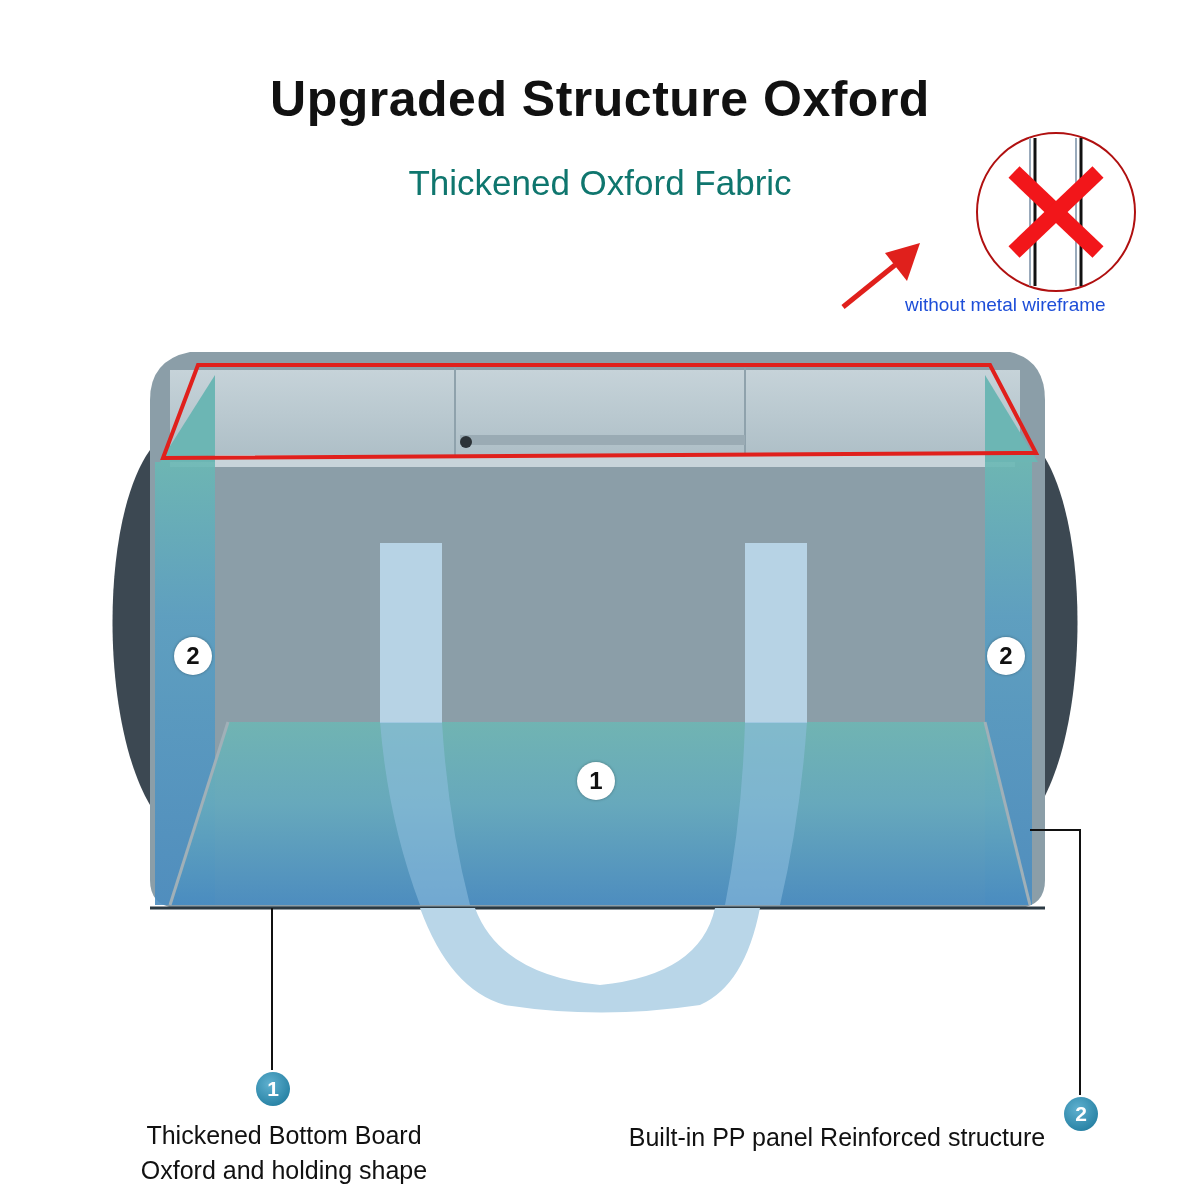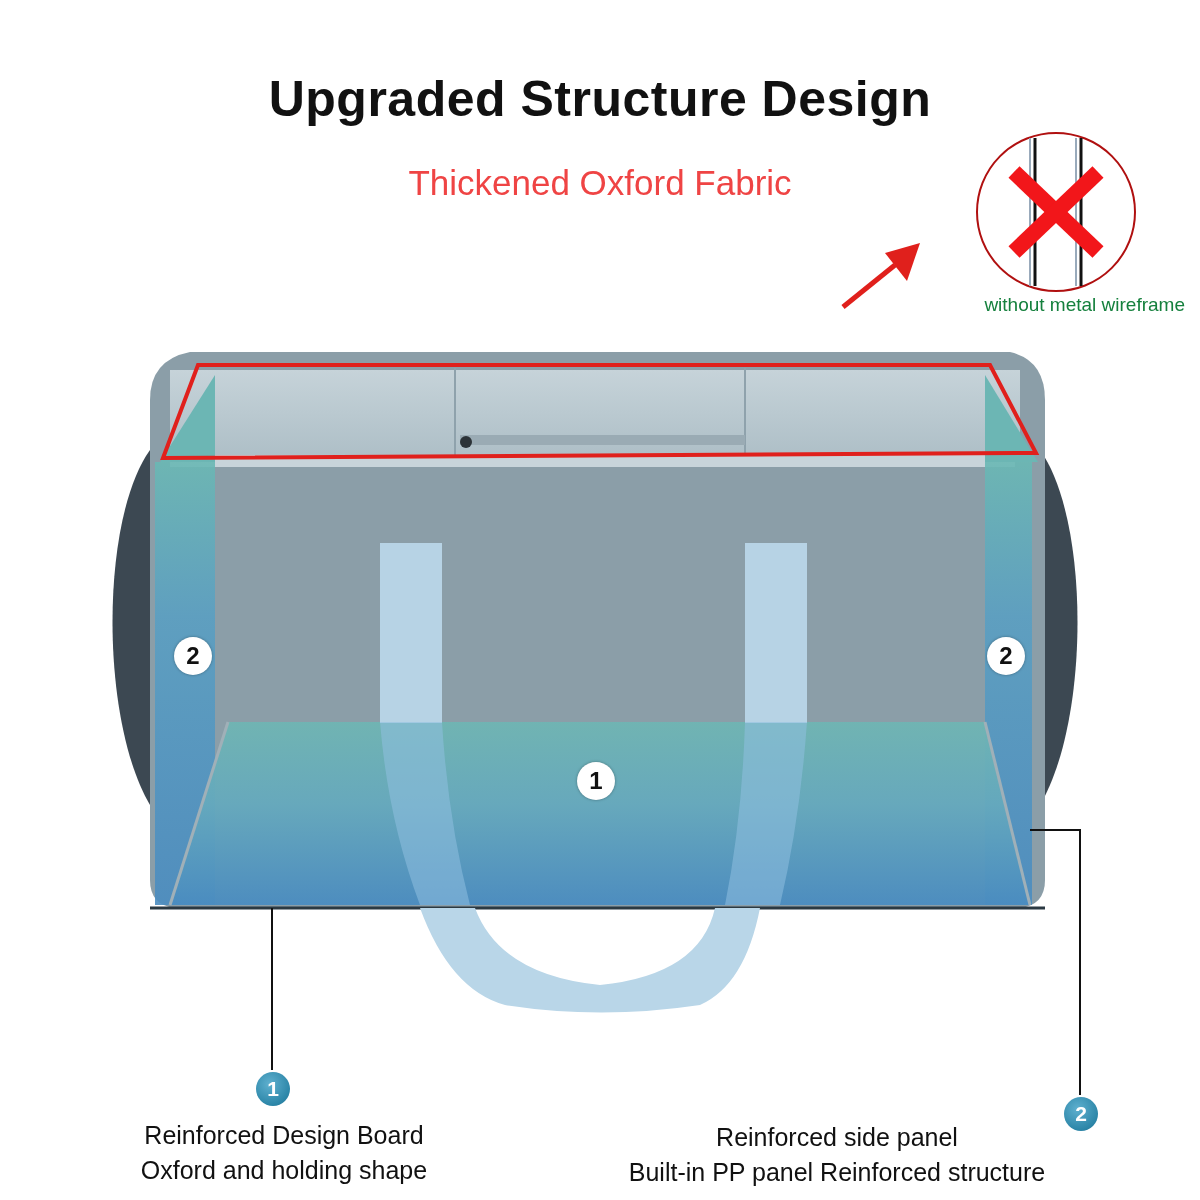--- a/index.html
+++ b/index.html
@@ -2,37 +2,37 @@
 <html><head>
 <meta charset="utf-8">
 <style>
   html, body { margin:0; padding:0; background:#ffffff; }
   body { width:1200px; height:1200px; position:relative; overflow:hidden;
          font-family:"Liberation Sans", sans-serif; }
   .abs { position:absolute; }
   .title { left:0; width:1200px; top:70px; text-align:center; font-weight:bold;
            font-size:50px; color:#111; letter-spacing:0.5px; }
   .subtitle { left:0; width:1200px; top:163px; text-align:center;
-              font-size:35px; color:#ef4444; }
-  .badge-text { left:905px; top:294px; width:280px; text-align:right;
-                font-size:19px; color:#15803d; }
+              font-size:35px; color:#0f766e; }
+  .badge-text { left:905px; top:294px; width:280px; text-align:left;
+                font-size:19px; color:#1d4ed8; }
   .cap { text-align:center; font-size:25px; color:#111; line-height:35px; }
   .num-white { width:38px; height:38px; border-radius:50%; background:#fff;
                box-shadow:0 0 3px rgba(0,0,0,0.35);
                font-weight:bold; font-size:24px; color:#111;
                display:flex; align-items:center; justify-content:center; }
   .num-blue { width:34px; height:34px; border-radius:50%;
               background:radial-gradient(circle at 40% 35%, #5fb0cf, #2c86a8 70%, #1f6e8e);
               font-weight:bold; font-size:21px; color:#fff;
               display:flex; align-items:center; justify-content:center; }
 </style>
 </head>
 <body>
 
-<div class="abs title">Upgraded Structure Design</div>
+<div class="abs title">Upgraded Structure Oxford</div>
 <div class="abs subtitle">Thickened Oxford Fabric</div>
 
 <svg class="abs" style="left:835px;top:235px;" width="95" height="80">
   <line x1="8" y1="72" x2="60" y2="30" stroke="#e0201c" stroke-width="5"></line>
   <polygon points="85,8 50,18 72,46" fill="#e0201c"></polygon>
 </svg>
 
 <svg class="abs" style="left:972px;top:130px;" width="170" height="165">
   <circle cx="84" cy="82" r="79" fill="#fff" stroke="#b01010" stroke-width="2"></circle>
   <line x1="58" y1="8" x2="58" y2="156" stroke="#9ab" stroke-width="2"></line>
@@ -96,21 +96,20 @@
   <line x1="272" y1="908" x2="272" y2="1070" stroke="#111" stroke-width="2"></line>
   <polyline points="1030,830 1080,830 1080,1095" fill="none" stroke="#111" stroke-width="2"></polyline>
 </svg>
 
 <div class="abs num-white" style="left:174px;top:637px;">2</div>
 <div class="abs num-white" style="left:987px;top:637px;">2</div>
 <div class="abs num-white" style="left:577px;top:762px;">1</div>
 
 <div class="abs num-blue" style="left:256px;top:1072px;">1</div>
 <div class="abs cap" style="left:84px;top:1118px;width:400px;">
-  <div>Reinforced Design Board</div>
+  <div>Thickened Bottom Board</div>
   <div>Oxford and holding shape</div>
 </div>
 
 <div class="abs num-blue" style="left:1064px;top:1097px;">2</div>
 <div class="abs cap" style="left:587px;top:1120px;width:500px;">
-  <div>Reinforced side panel</div>
   <div>Built-in PP panel Reinforced structure</div>
 </div>
 
 </body></html>

